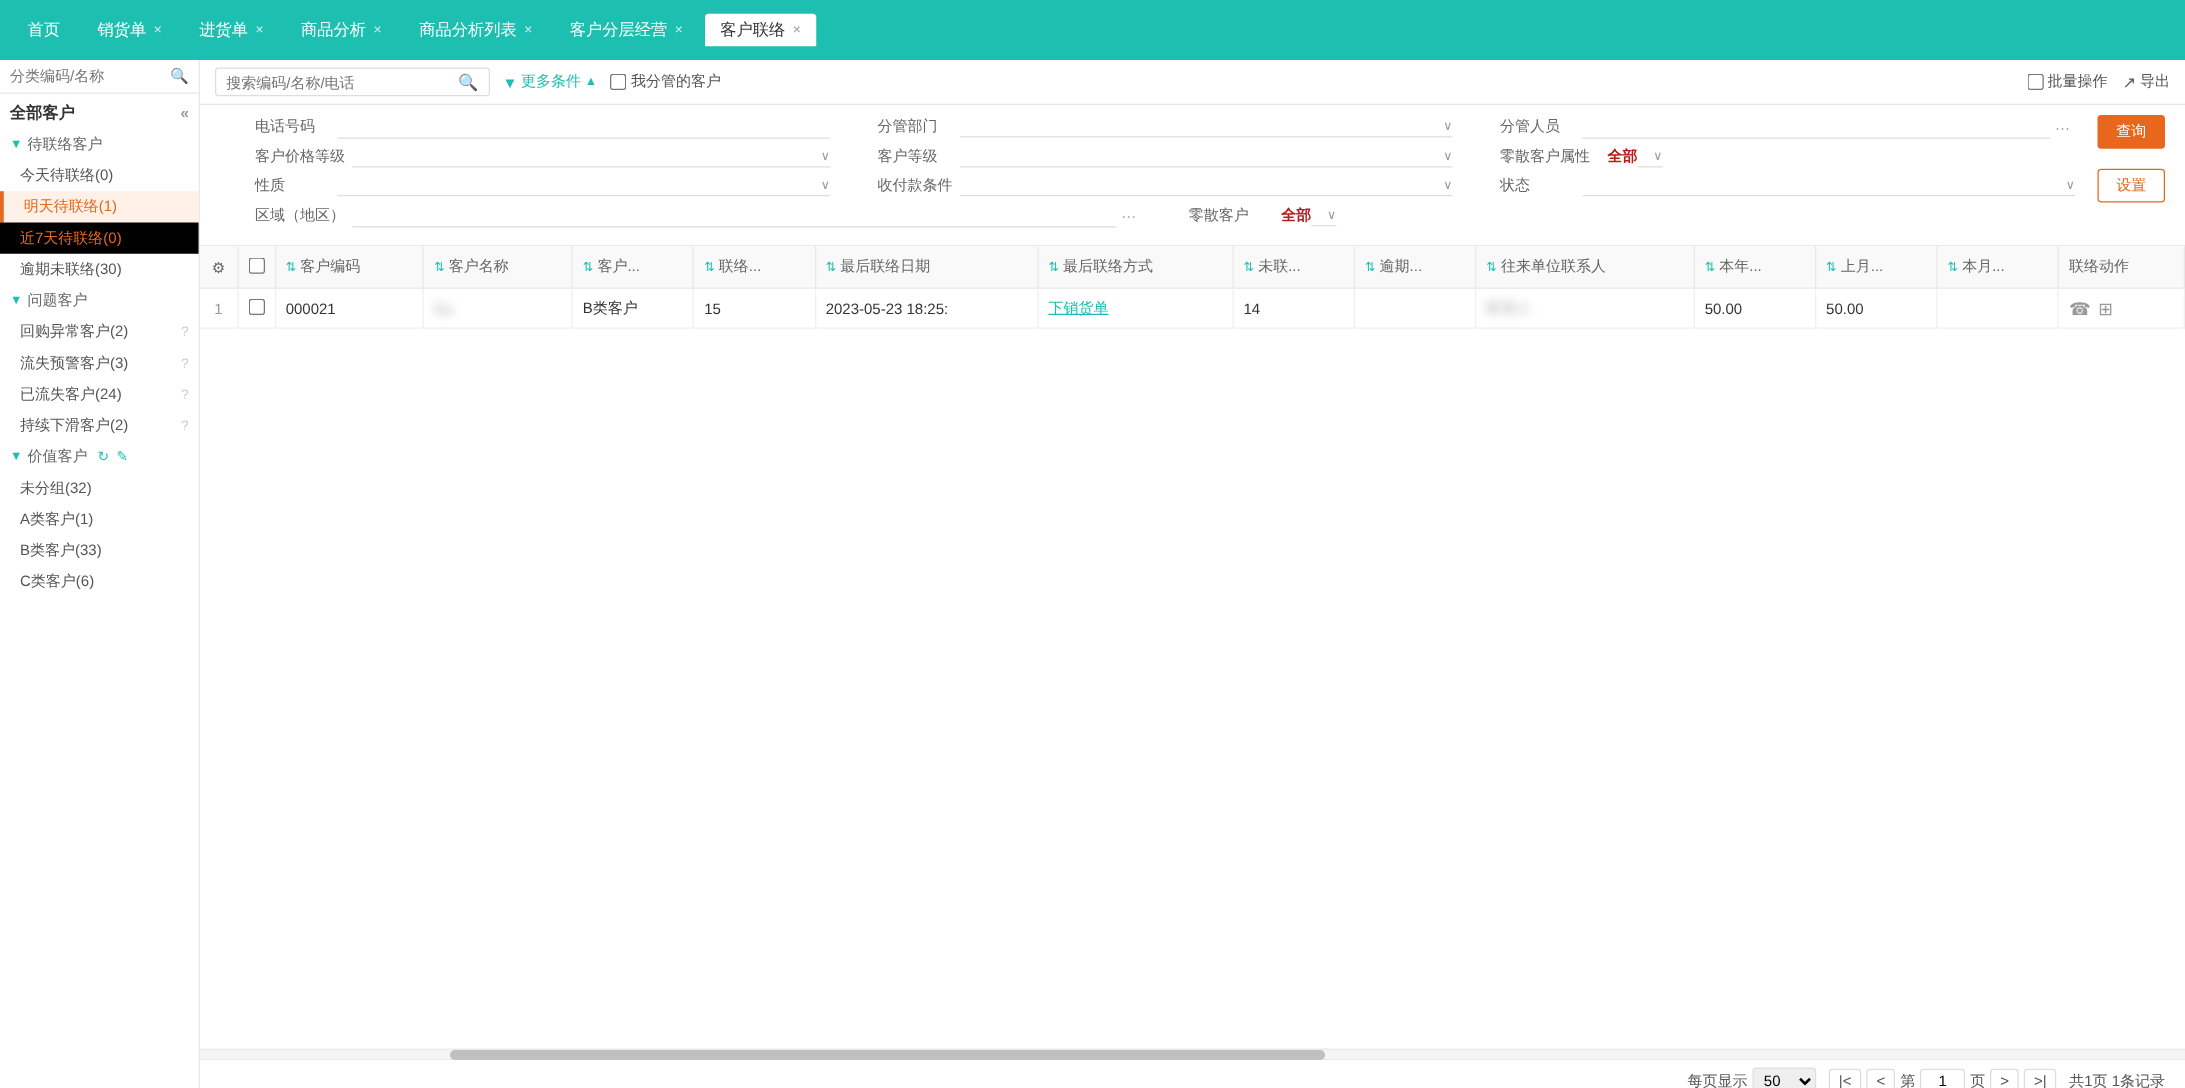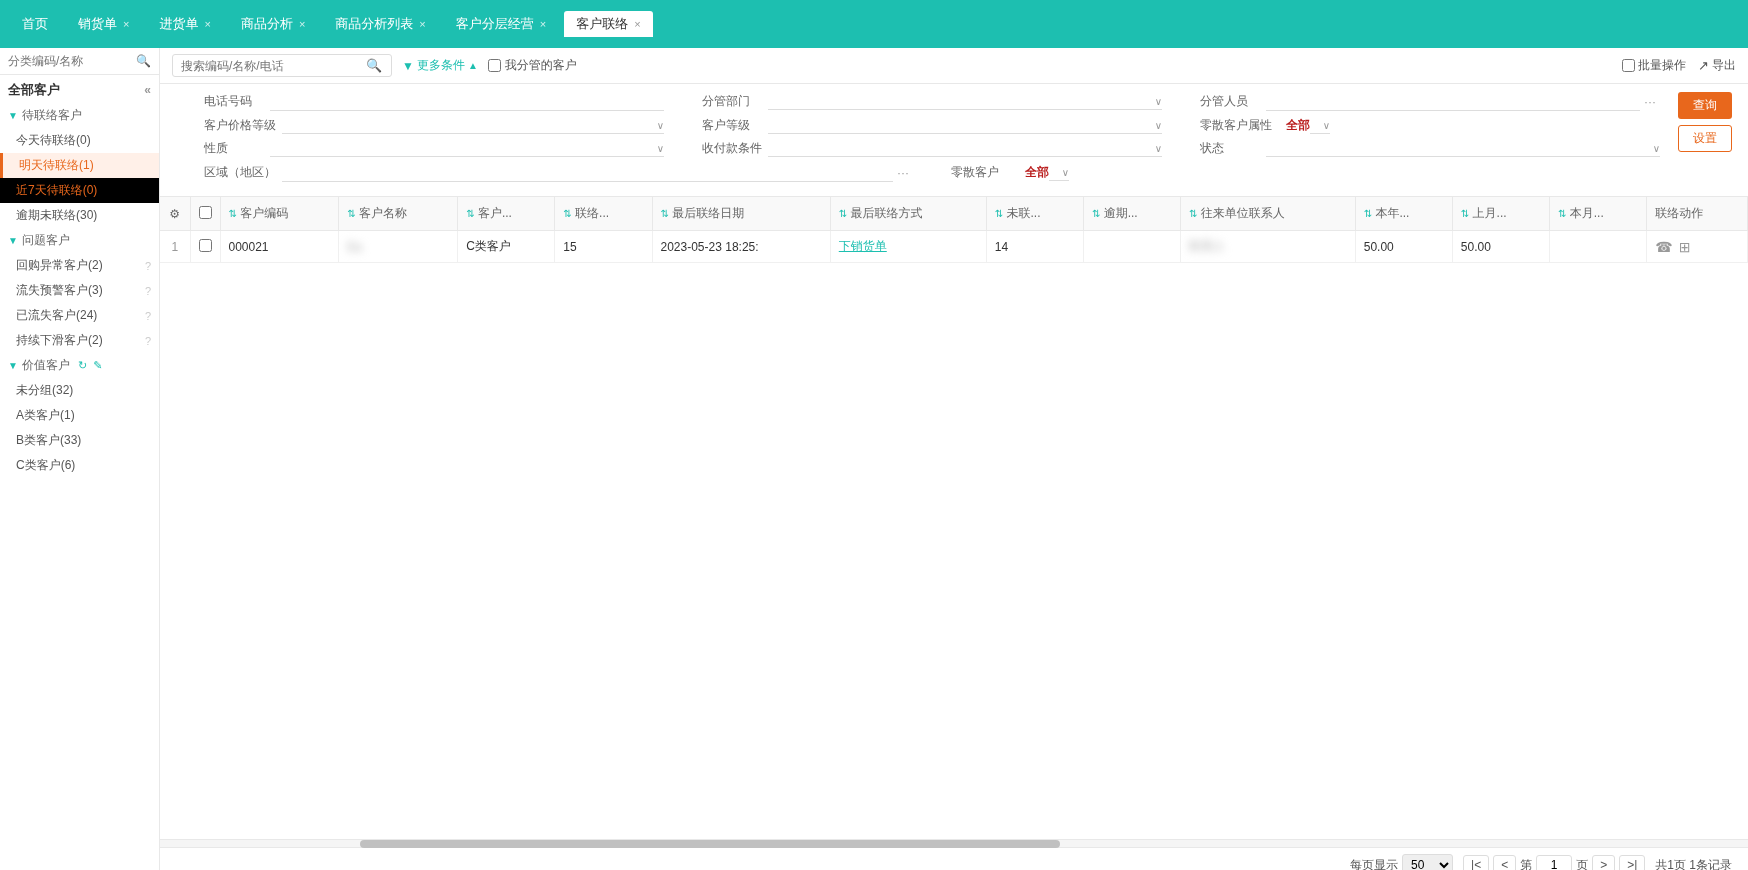--- a/index.html
+++ b/index.html
@@ -204,21 +204,21 @@
       flex: 1;
       cursor: pointer;
       padding: 2px 0;
       justify-content: flex-end;
     }
     .filter-select .arrow { color: #999; font-size: 10px; }
     .filter-dots { color: #999; font-size: 12px; cursor: pointer; padding: 0 4px; }
     .adv-filter-right {
       display: flex;
       flex-direction: column;
-      gap: 6px;
+      gap: 16px;
       justify-content: center;
       margin-left: 10px;
     }
     .query-btn {
       background: #e8671c;
       color: #fff;
       border: none;
       border-radius: 3px;
       padding: 5px 14px;
       font-size: 12px;
@@ -636,21 +636,21 @@
         <tbody>
           <tr>
             <td>1</td>
             <td style="text-align:center;">
               <input type="checkbox" style="">
             </td>
             <td>000021</td>
             <td>
               <span class="blurred-text">Ea</span>
             </td>
-            <td>C类客户</td>
+            <td>B类客户</td>
             <td>15</td>
             <td>2023-05-23 18:25:</td>
             <td>
               <span class="link-text">下销货单</span>
             </td>
             <td>14</td>
             <td></td>
             <td>
               <span class="blurred-text">联系人</span>
             </td>

